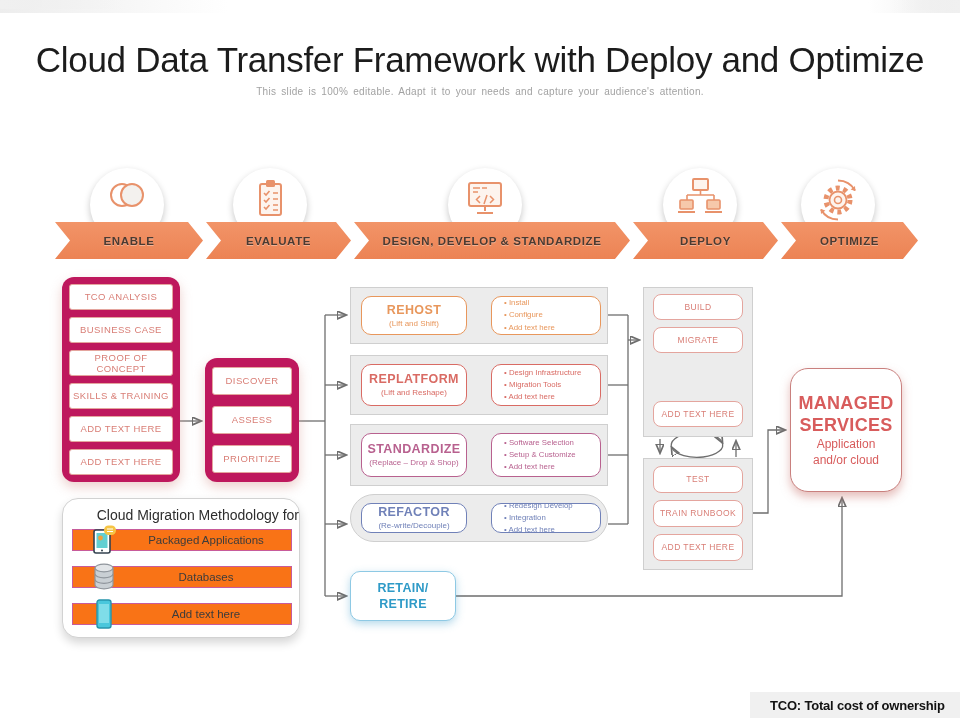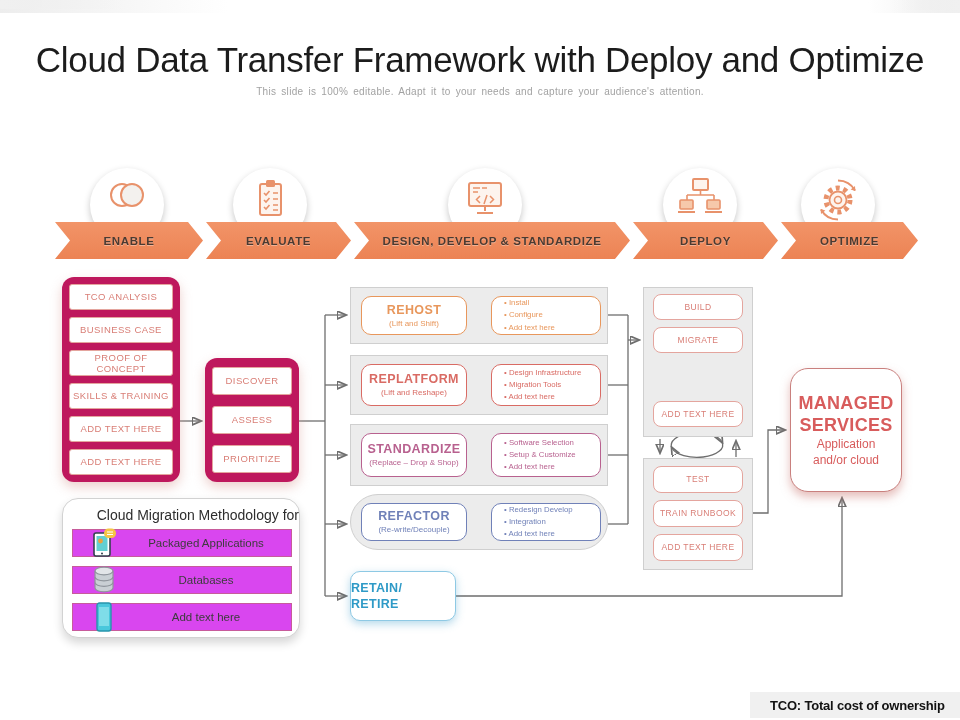--- a/index.html
+++ b/index.html
@@ -69,30 +69,30 @@
     background:#fff; border:1px solid #c9807e; border-radius:18px;
     box-shadow:0 5px 10px rgba(205,125,120,.5);
     display:flex; flex-direction:column; align-items:center; justify-content:center;
     color:#d85c5c; text-align:center; }
   .ms-box .b { font-size:18px; font-weight:bold; line-height:1.25; letter-spacing:.3px; }
   .ms-box .r { font-size:12px; line-height:1.3; }
 
   .retain-box { position:absolute; left:350px; top:571px; width:106px; height:50px;
     background:#fff; border:1.5px solid #8ec9e4; border-radius:10px;
     box-shadow:0 3px 8px rgba(90,170,210,.45);
-    display:flex; flex-direction:column; align-items:flex-start; justify-content:center;
+    display:flex; flex-direction:column; align-items:center; justify-content:center;
     color:#2e9ac7; font-weight:bold; font-size:12.5px; line-height:1.3; letter-spacing:.3px; }
 
   
   .method-panel { position:absolute; left:62px; top:498px; width:238px; height:140px;
     background:#fff; border:1px solid #d2d2d2; border-radius:16px;
     box-shadow:0 5px 10px rgba(0,0,0,.16); }
   .method-title { position:absolute; left:0; right:0; top:8px; text-align:right;
     font-size:14px; color:#2d2d2d; }
-  .method-row { position:absolute; left:9px; width:220px; height:28px; background:#d946ef;
+  .method-row { position:absolute; left:9px; width:220px; height:22px; background:#f97316;
     border:1px solid #c75b9b; display:flex; align-items:center; }
   .method-row .ic { width:62px; display:flex; justify-content:center; }
   .method-row .lb { flex:1; text-align:center; font-size:11.5px; color:#3c3c3c; padding-right:14px; }
 
   .tco-bar { position:absolute; left:750px; top:692px; width:210px; height:26px;
     background:#f0f0f0; display:flex; align-items:center; }
   .tco-bar span { font-size:13px; font-weight:bold; color:#121212; padding-left:20px; letter-spacing:-0.2px; }
 
   .connectors { position:absolute; left:0; top:0; z-index:0; }
   .connectors path { stroke:#6e6e6e; stroke-width:1.3; fill:none; }
@@ -241,21 +241,21 @@
     <div class="strat-title-box">
       <div class="nm">STANDARDIZE</div>
       <div class="sb">(Replace – Drop &amp; Shop)</div>
     </div>
     <div class="strat-bullet-box">
       <div class="bl">Software Selection</div>
       <div class="bl">Setup &amp; Customize</div>
       <div class="bl">Add text here</div>
     </div>
   </div>
-  <div class="strat-row" style="top: 494px; height: 56px; border-radius: 30px; --c: #7081b8;">
+  <div class="strat-row" style="top: 494px; height: 48px; border-radius: 30px; --c: #7081b8;">
     <div class="strat-title-box">
       <div class="nm">REFACTOR</div>
       <div class="sb">(Re-write/Decouple)</div>
     </div>
     <div class="strat-bullet-box">
       <div class="bl">Redesign Develop</div>
       <div class="bl">Integration</div>
       <div class="bl">Add text here</div>
     </div>
   </div>

